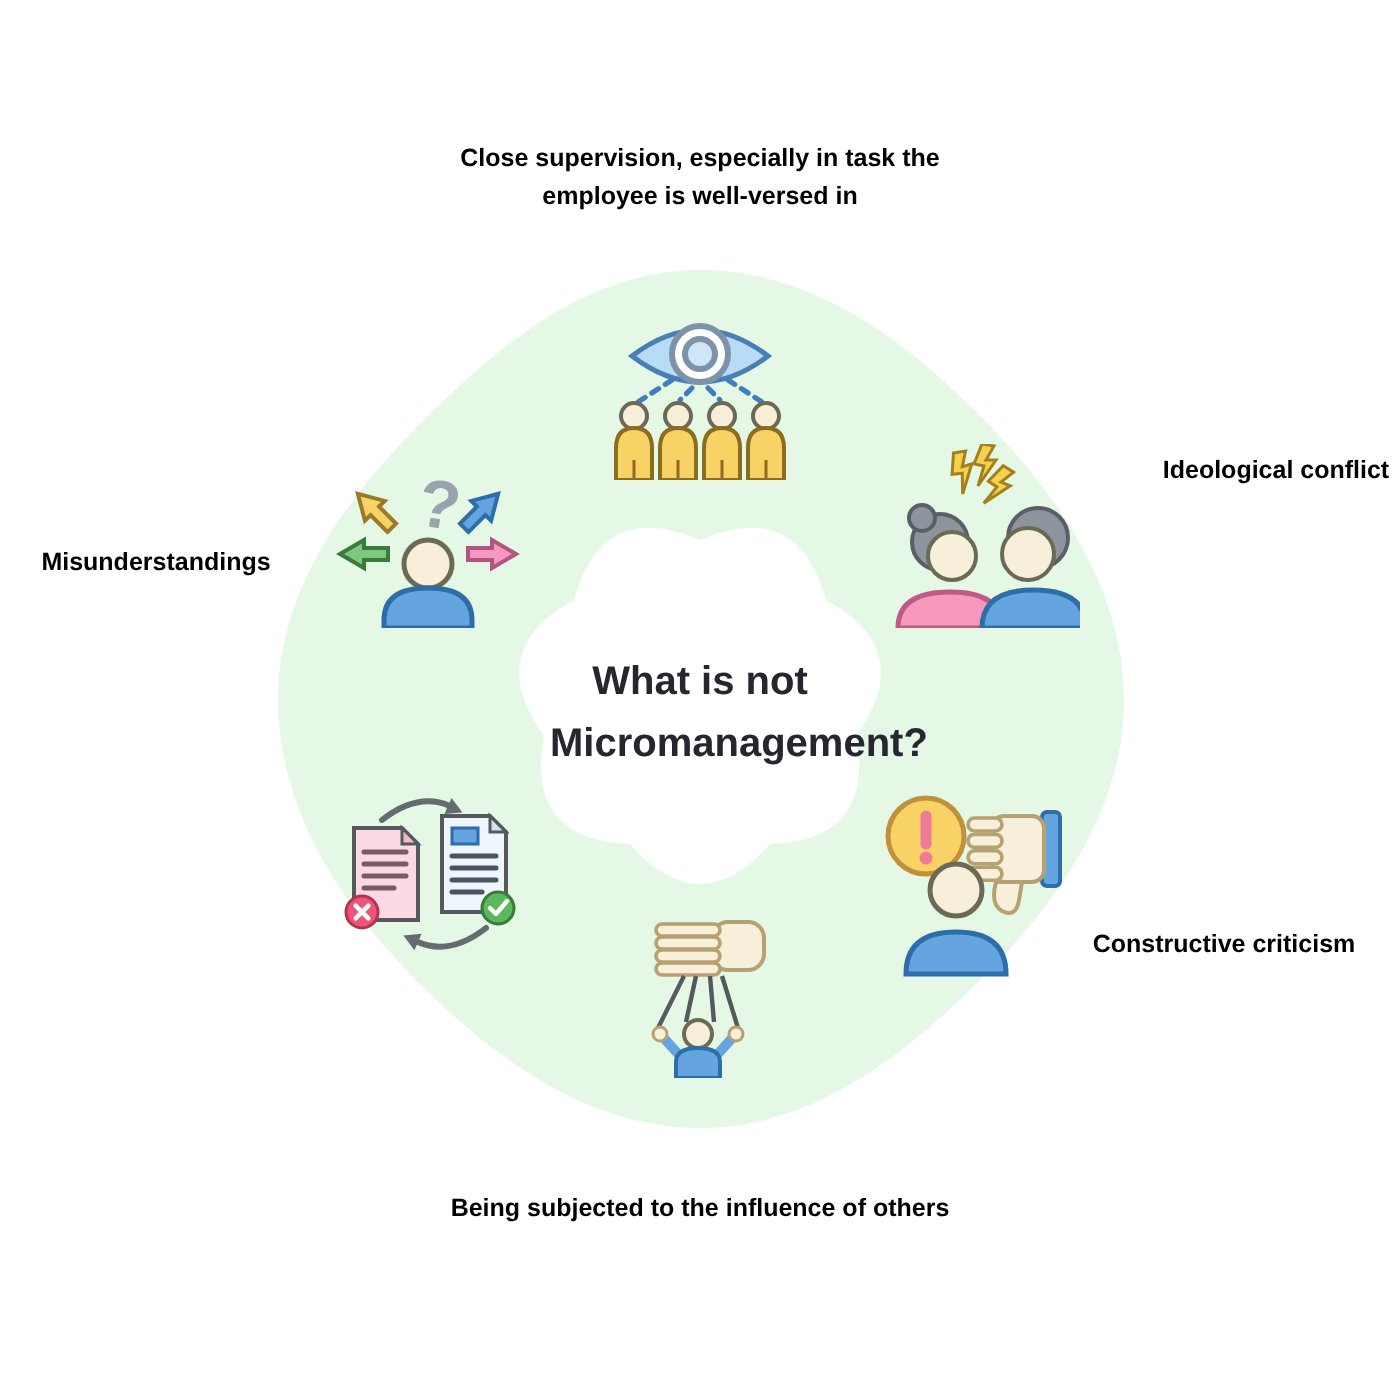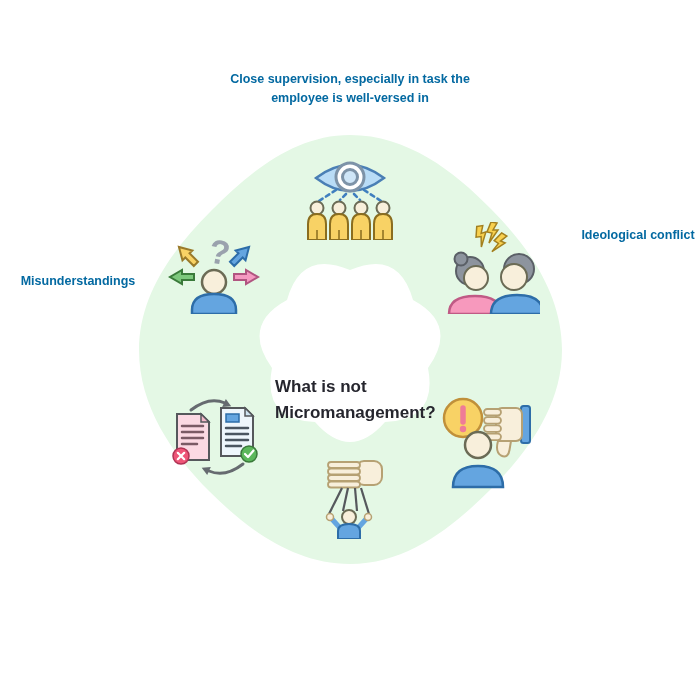--- a/index.html
+++ b/index.html
@@ -4,25 +4,25 @@
 <style>
   html,body{margin:0;padding:0;background:#fff;}
   .stage{
     position:relative;width:700px;height:700px;background:#fff;overflow:hidden;
     font-family:"Liberation Sans","DejaVu Sans",sans-serif;color:#26262e;
   }
   .blob-svg{position:absolute;left:0;top:0;}
   .icon{position:absolute;}
   .label{
     position:absolute;font-weight:700;font-size:12.5px;line-height:1.5;
-    text-align:center;color:#0369a1;
+    text-align:center;color:#000000;
   }
   .title{
-    position:absolute;font-weight:700;font-size:17px;line-height:1.55;
-    text-align:left;color:#26262e;margin-top:48px;
+    position:absolute;font-weight:700;font-size:20px;line-height:1.55;
+    text-align:center;color:#26262e;
   }
 </style>
 </head>
 <body>
 
 <div class="stage">
 
   <svg class="blob-svg" width="700" height="700" viewBox="0 0 700 700">
     <path d="M 350 135 C 407 135 454 171 491 209 C 528 246 562 294 562 350
              C 562 406 527 453 490 490 C 453 527 407 564 350 564
@@ -153,20 +153,21 @@
     <g>
       <circle cx="27" cy="25" r="19" fill="#f8d265" stroke="#c0903a" stroke-width="2.5"></circle>
       <line x1="27" y1="15" x2="27" y2="29" stroke="#ef7b97" stroke-width="5.5" stroke-linecap="round"></line>
       <circle cx="27" cy="36" r="3.2" fill="#ef7b97"></circle>
     </g>
     <g>
       <circle cx="42" cy="52" r="13" fill="#f8efdb" stroke="#6b6b55" stroke-width="2.5"></circle>
       <path d="M 17 94 q 0 -21 25 -21 q 25 0 25 21 z" fill="#64a5e0" stroke="#2d6da8" stroke-width="2.5"></path>
     </g>
   </svg>
+  <div class="label" style="left:537px;top:463px;width:150px;">Constructive criticism</div>
 
   <svg class="icon" style="left:304px;top:455px;" width="92" height="84" viewBox="0 0 92 84">
     <g>
       <rect x="52" y="6" width="26" height="24" rx="8" fill="#f8efdb" stroke="#b6a173" stroke-width="2"></rect>
       <rect x="24" y="7" width="32" height="6" rx="3" fill="#f8efdb" stroke="#b6a173" stroke-width="1.8"></rect>
       <rect x="24" y="13.5" width="32" height="6" rx="3" fill="#f8efdb" stroke="#b6a173" stroke-width="1.8"></rect>
       <rect x="24" y="20" width="32" height="6" rx="3" fill="#f8efdb" stroke="#b6a173" stroke-width="1.8"></rect>
       <rect x="24" y="26.5" width="32" height="6" rx="3" fill="#f8efdb" stroke="#b6a173" stroke-width="1.8"></rect>
     </g>
     <g stroke="#55585c" stroke-width="2.2">
@@ -177,14 +178,15 @@
     </g>
     <g>
       <line x1="36" y1="73" x2="27" y2="63" stroke="#64a5e0" stroke-width="5" stroke-linecap="round"></line>
       <line x1="54" y1="73" x2="63" y2="63" stroke="#64a5e0" stroke-width="5" stroke-linecap="round"></line>
       <circle cx="26" cy="62" r="3.5" fill="#f8efdb" stroke="#b6a173" stroke-width="1.5"></circle>
       <circle cx="64" cy="62" r="3.5" fill="#f8efdb" stroke="#b6a173" stroke-width="1.5"></circle>
       <circle cx="45" cy="62" r="7" fill="#f8efdb" stroke="#6b6b55" stroke-width="2"></circle>
       <path d="M 34 84 v -8 q 0 -7 11 -7 q 11 0 11 7 v 8 z" fill="#64a5e0" stroke="#2d6da8" stroke-width="2"></path>
     </g>
   </svg>
+  <div class="label" style="left:175px;top:595px;width:350px;">Being subjected to the influence of others</div>
 
 </div>
 
 </body></html>

